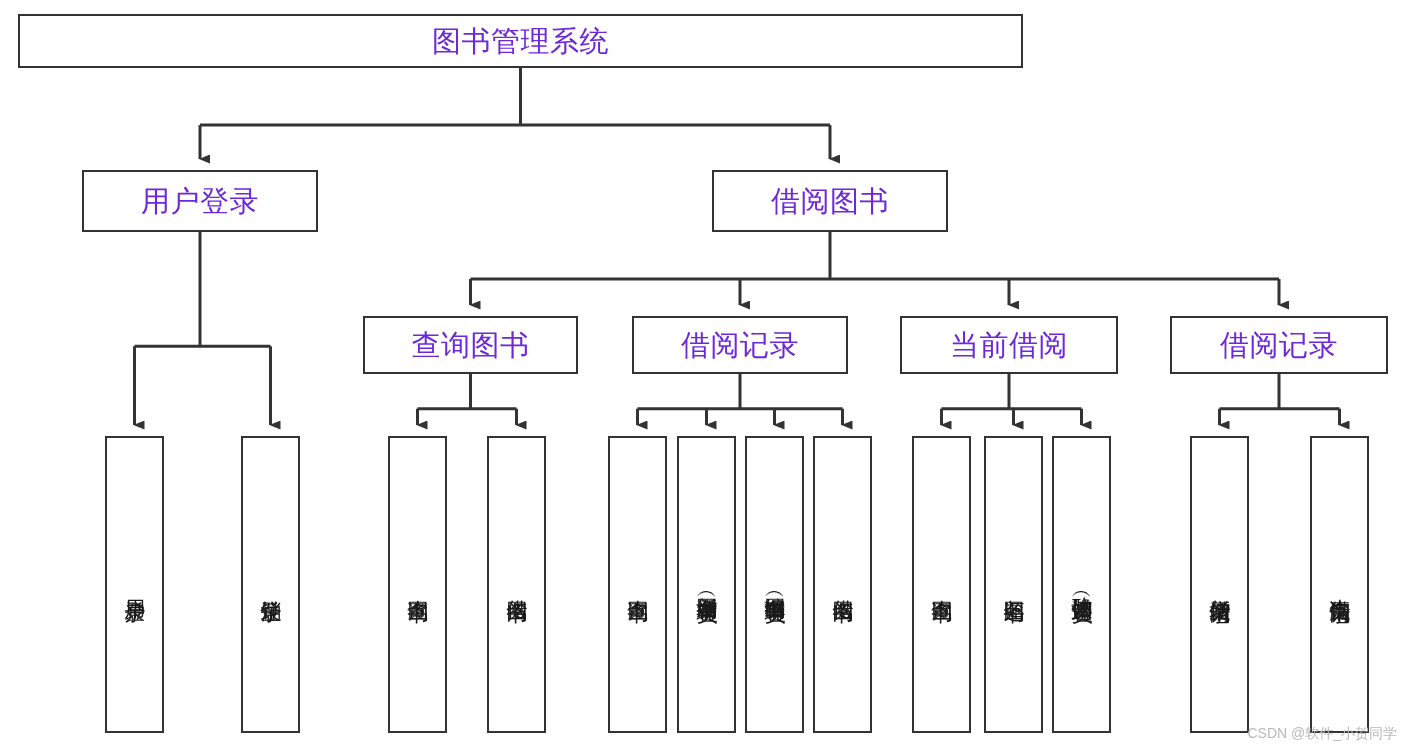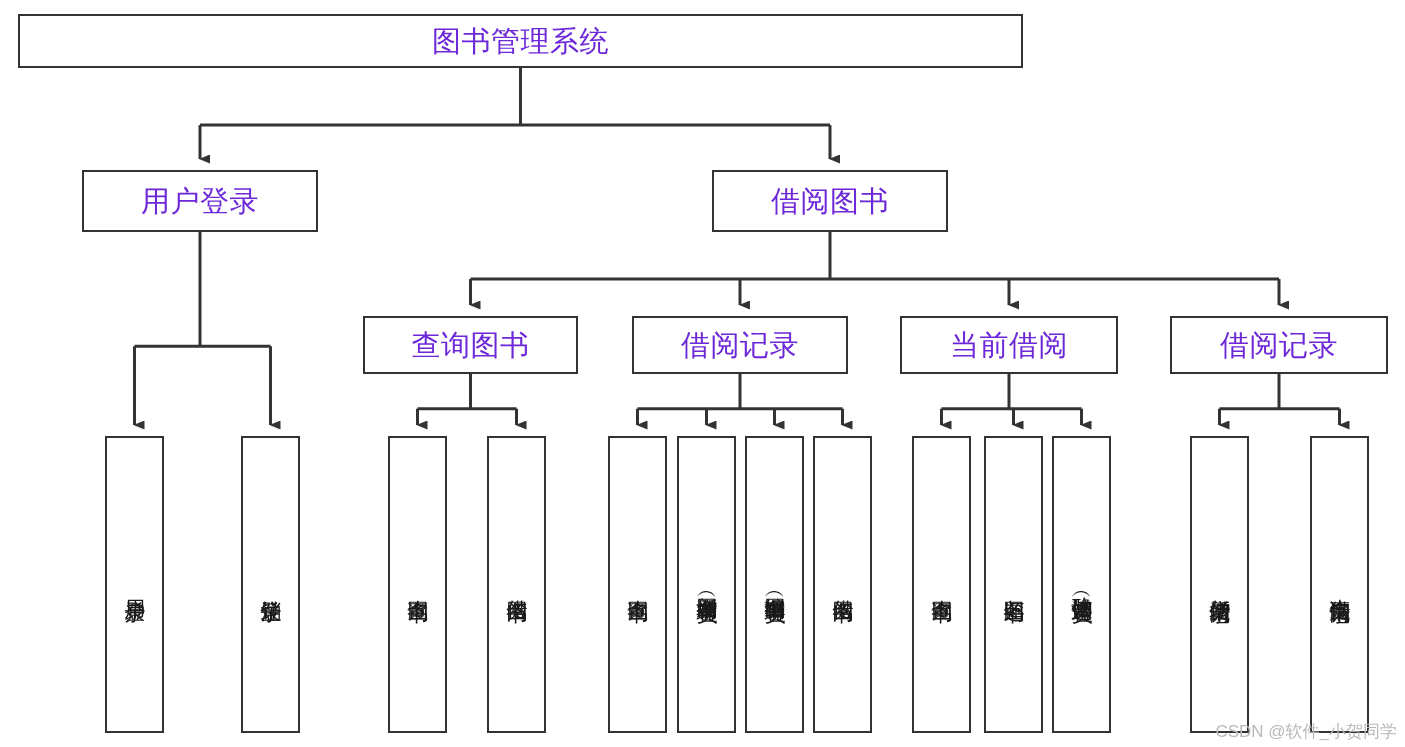--- a/index.html
+++ b/index.html
@@ -49,21 +49,21 @@
     text-orientation: upright;
     line-height: 1.18;
     letter-spacing: 1px;
     white-space: nowrap;
     font-family: "Liberation Sans", "DejaVu Sans", sans-serif;
   }
   #watermark {
     position: absolute;
     right: 8px;
     bottom: 4px;
-    font-size: 17px;
+    font-size: 14px;
     color: #b9b9b9;
     white-space: nowrap;
     font-family: "Liberation Sans", "DejaVu Sans", sans-serif;
   }
 </style>
 </head>
 <body>
 
 <div id="diagram-root">
 

